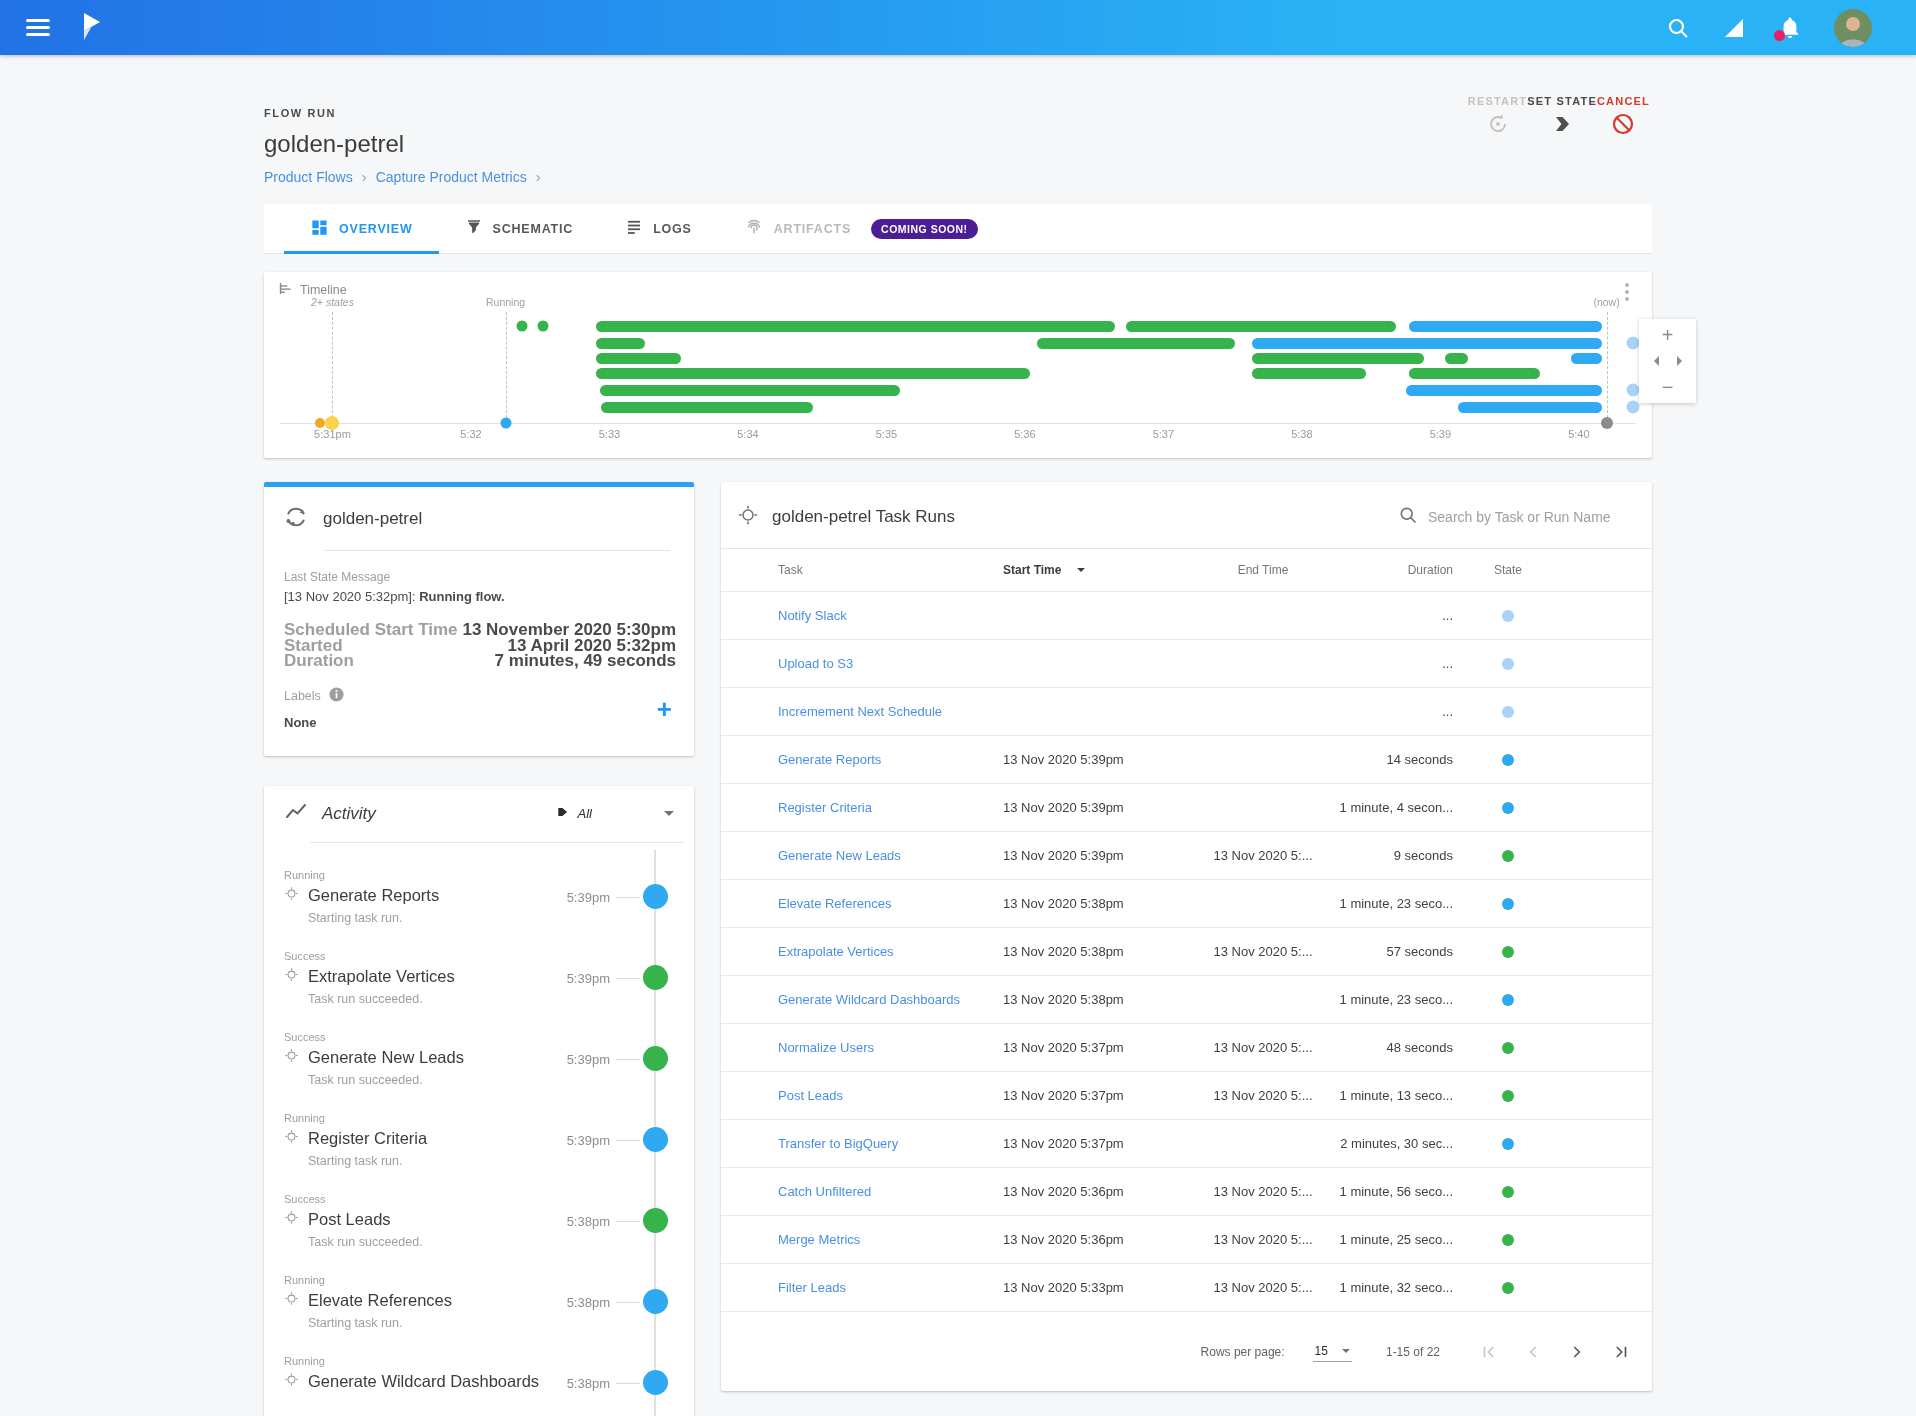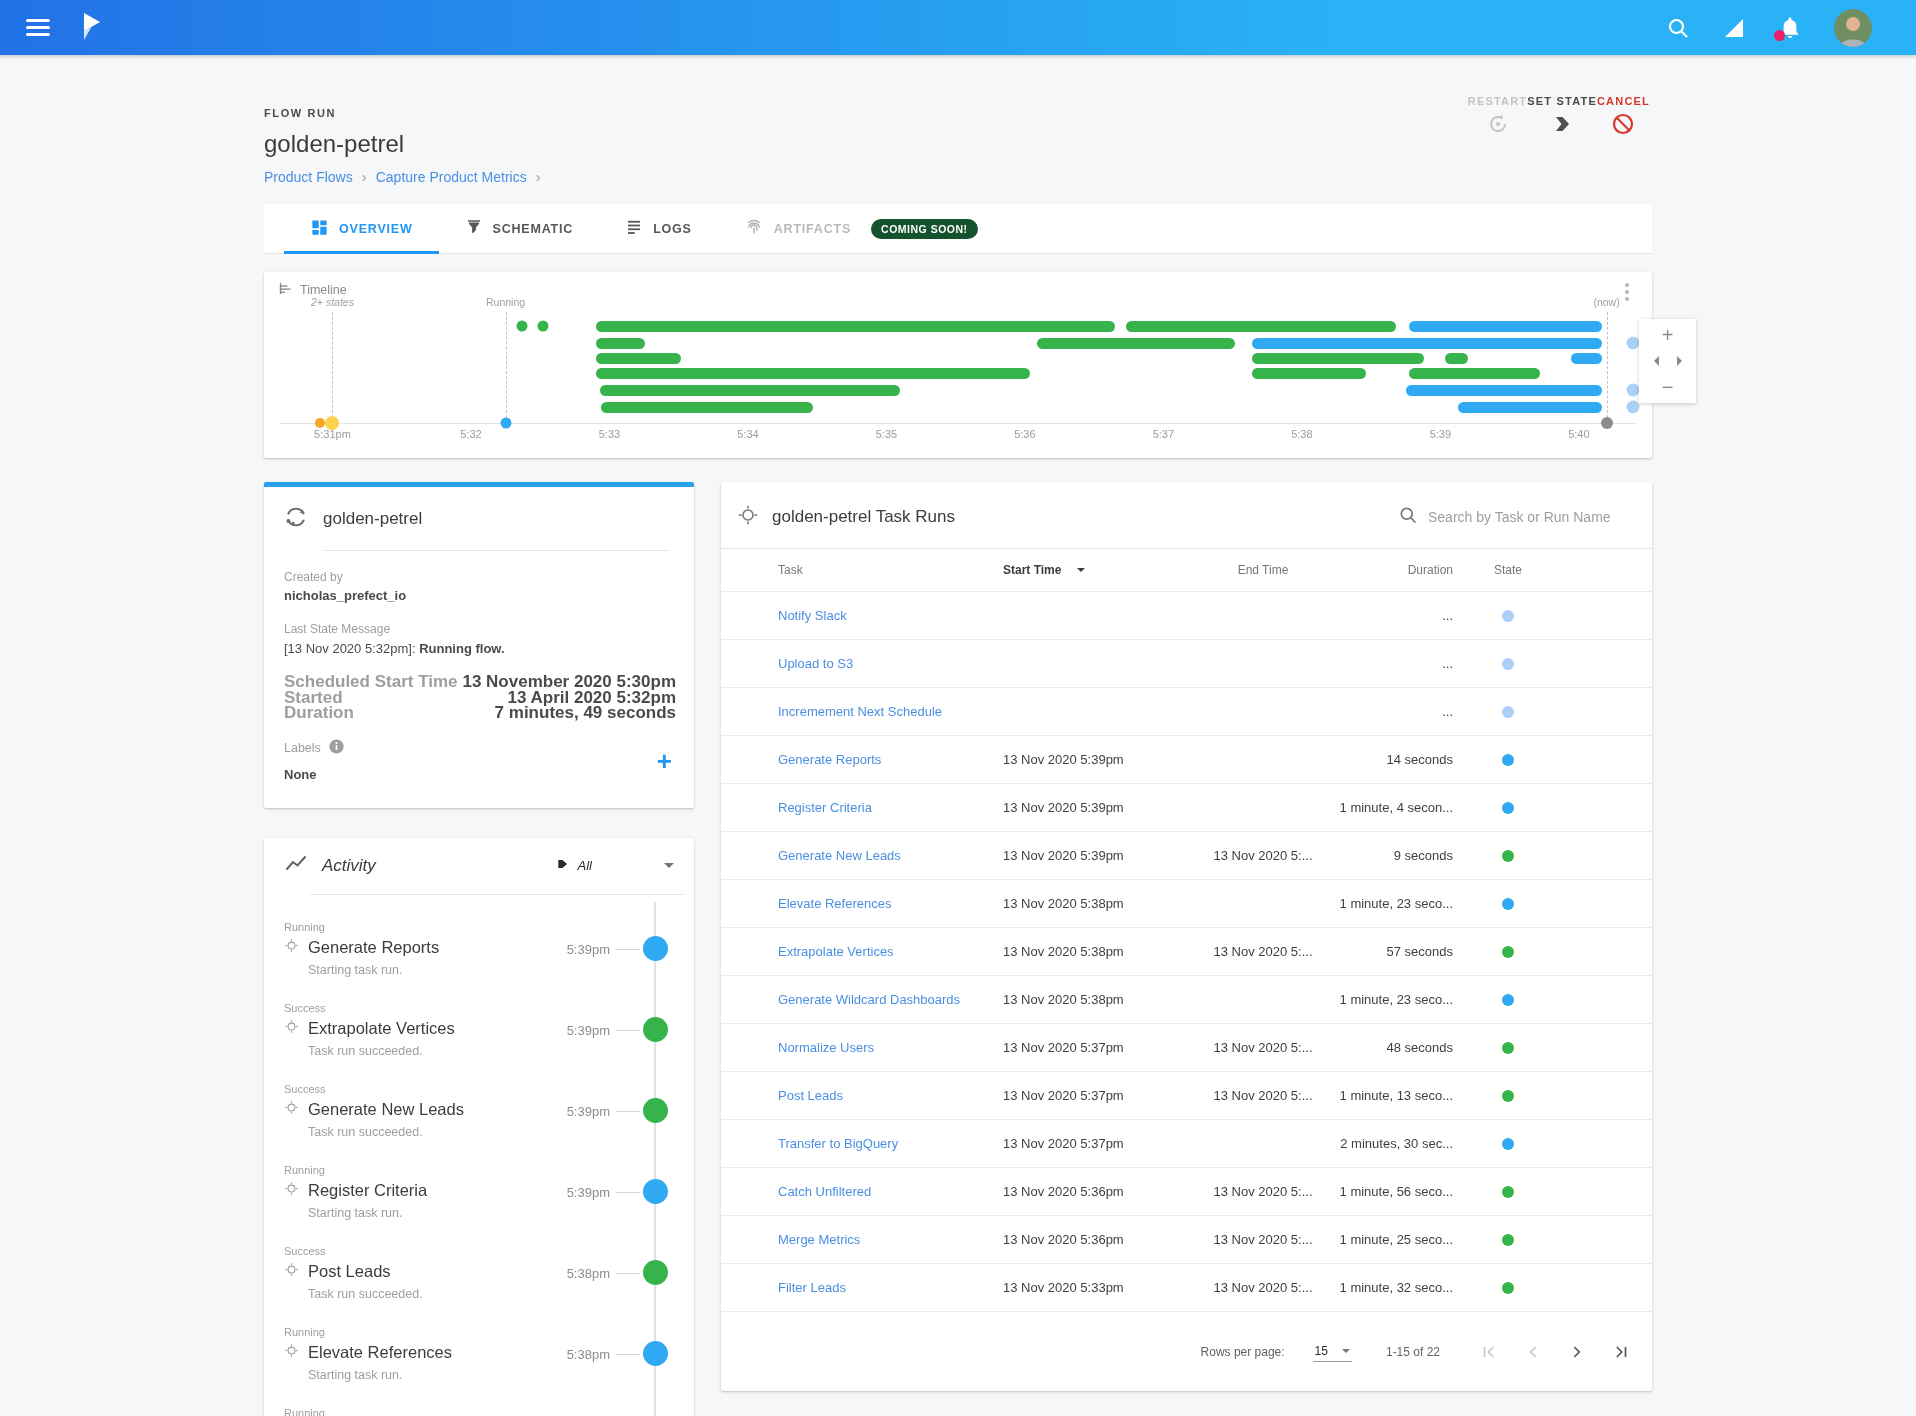--- a/index.html
+++ b/index.html
@@ -38,21 +38,21 @@
 
   
   .tabbar { margin-top:19px; background:#fff; height:50px; border-bottom:1px solid #e4e4e4;
     display:flex; align-items:stretch; padding-left:20px; }
   .tab { display:flex; align-items:center; gap:10px; padding:0 26px; font-size:12.5px;
     font-weight:bold; letter-spacing:.8px; color:#575757; cursor:pointer; position:relative; }
   .tab.active { color:#2196f3; }
   .tab.active::after { content:""; position:absolute; left:0; right:0; bottom:-1px;
     height:3px; background:#2196f3; }
   .tab.dimmed { color:#b9b9b9; cursor:default; }
-  .badge { background:#14532d; color:#fff; font-size:10.5px; font-weight:bold;
+  .badge { background:#4c1d95; color:#fff; font-size:10.5px; font-weight:bold;
     letter-spacing:.5px; padding:4px 10px; border-radius:11px; }
 
   
   .card { background:#fff; border-radius:2px;
     box-shadow:0 1px 3px rgba(0,0,0,.14), 0 1px 2px rgba(0,0,0,.10); }
 
   
   .tl-card { margin-top:18px; height:186px; position:relative; }
   .tl-head { position:absolute; left:14px; top:9px; display:flex; align-items:center;
     gap:7px; font-size:12.5px; color:#8a8a8a; }
@@ -358,24 +358,20 @@
               <path d="M18.5 15 A7.2 7.2 0 0 1 5.5 15"></path>
               <path d="M18 5.5 L18.8 9.2 L15.2 8.4" fill="#6f6f6f" stroke="none"></path>
               <circle cx="5.5" cy="15.5" r="1.7" fill="#6f6f6f" stroke="none"></circle>
               <circle cx="9.5" cy="17.5" r="1.4" fill="#6f6f6f" stroke="none"></circle>
             </svg>
           </span>
           <span class="ic-title">golden-petrel</span>
         </div>
         <div class="ic-div"></div>
 
-        <div class="ic-block1">
-          <div class="f-label">Created by</div>
-          <div class="f-value">nicholas_prefect_io</div>
-        </div>
 
         <div class="ic-lsm">
           <div class="f-label">Last State Message</div>
           <div class="line"><span>[13 Nov 2020 5:32pm]: </span><b>Running flow.</b></div>
         </div>
 
         <div class="ic-grid">
           <div class="row">
             <span class="f-label">Scheduled Start Time</span>
             <span class="f-value">13 November 2020 5:30pm</span>

